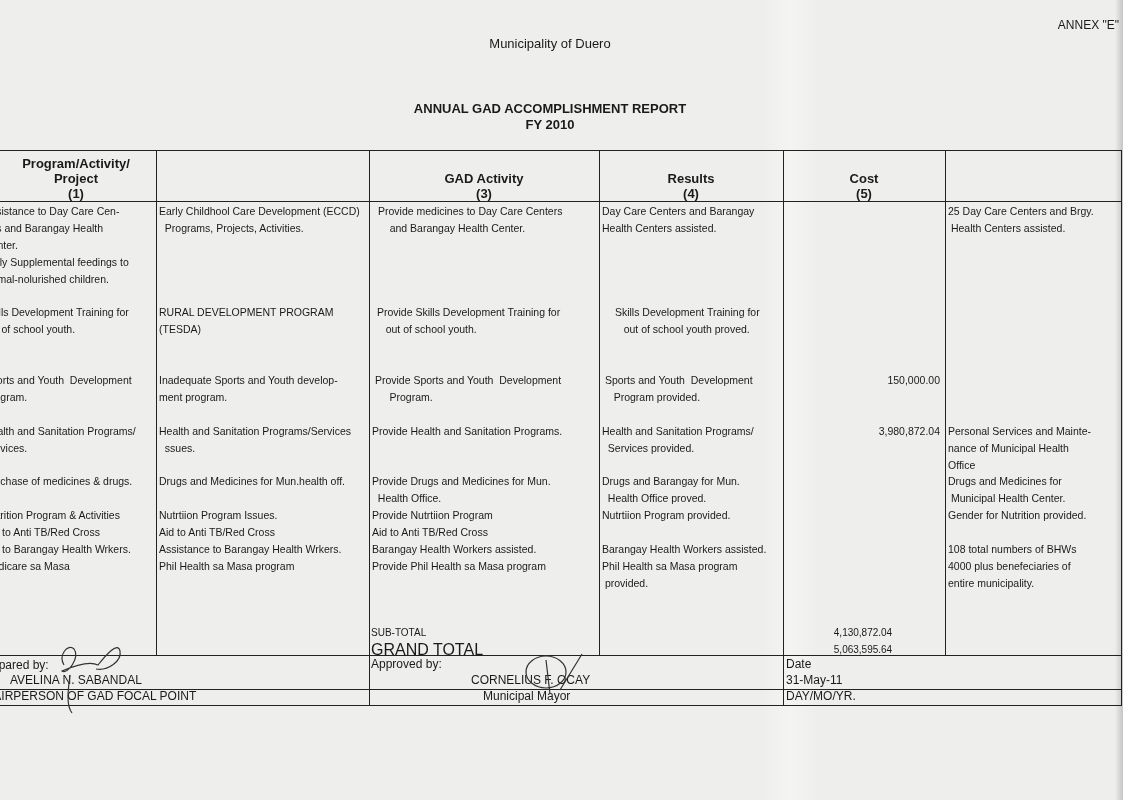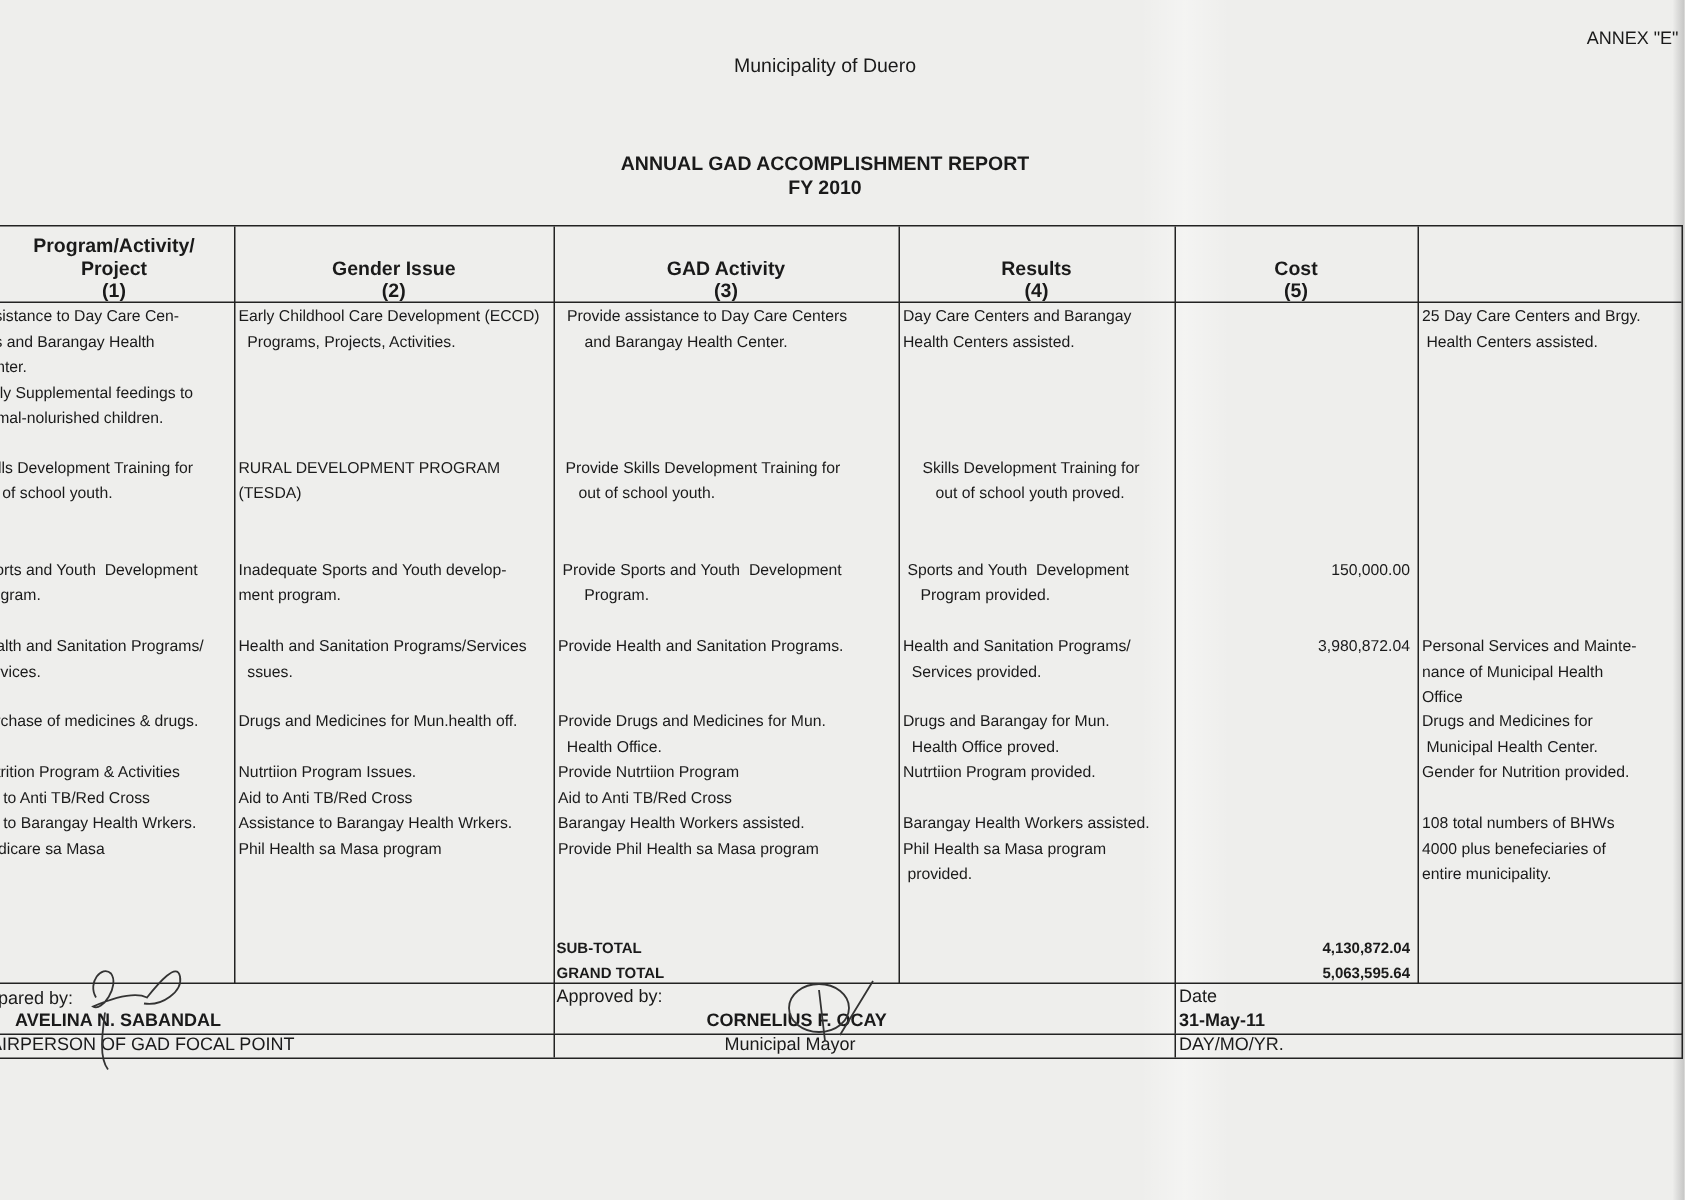--- a/index.html
+++ b/index.html
@@ -24,21 +24,21 @@
   .th { position:absolute; top:2px; height:48px; text-align:center; font-weight:bold; font-size:13px; line-height:15px;
     display:flex; flex-direction:column; justify-content:flex-end; }
   .cell { position:absolute; font-size:10.5px; line-height:17px; white-space:pre; }
   .num { text-align:right; }
 
   .foot { position:absolute; left:-4px; width:1125px; }
   .f1 { top:655px; height:33px; border-top:1.5px solid #222; border-bottom:1.2px solid #222; border-right:1.5px solid #222; }
   .f2 { top:689px; height:16px; border-bottom:1.5px solid #222; border-right:1.5px solid #222; }
   .fcol { position:absolute; top:0; bottom:0; border-left:1.2px solid #222; }
   .ft { position:absolute; font-size:12px; white-space:pre; }
-  .bold { font-weight:bold; }
+  .bold { font-weight:normal;text-align:center; }
   .sig { position:absolute; }
 </style>
 </head>
 <body>
 
 <div class="paper-fold"></div>
 <div class="right-edge"></div>
 
 <div class="annex">ANNEX "E"</div>
 
@@ -56,24 +56,20 @@
   <div class="col" style="left:373px"></div>
   <div class="col" style="left:603px"></div>
   <div class="col" style="left:787px"></div>
   <div class="col" style="left:949px"></div>
   <div class="hrow"></div>
 
   <div class="th" style="left:0;width:160px;">
     <div style="white-space:pre">Program/Activity/
 Project</div>
     <div>(1)</div>
-  </div>
-  <div class="th" style="left:160px;width:213px;">
-    <div>Gender Issue</div>
-    <div>(2)</div>
   </div>
   <div class="th" style="left:373px;width:230px;">
     <div>GAD Activity</div>
     <div>(3)</div>
   </div>
   <div class="th" style="left:603px;width:184px;">
     <div>Results</div>
     <div>(4)</div>
   </div>
   <div class="th" style="left:787px;width:162px;">
@@ -82,21 +78,21 @@
   </div>
 
   <div>
     <div class="cell" style="left:-12px;top:52px">Assistance to Day Care Cen-
 ters and Barangay Health
 Center.
 Daily Supplemental feedings to
 all mal-nolurished children.</div>
     <div class="cell" style="left:163px;top:52px">Early Childhool Care Development (ECCD)
   Programs, Projects, Activities.</div>
-    <div class="cell" style="left:382px;top:52px">Provide assistance to Day Care Centers
+    <div class="cell" style="left:382px;top:52px">Provide medicines to Day Care Centers
     and Barangay Health Center.</div>
     <div class="cell" style="left:606px;top:52px">Day Care Centers and Barangay
 Health Centers assisted.</div>
     <div class="cell" style="left:952px;top:52px">25 Day Care Centers and Brgy.
  Health Centers assisted.</div>
   </div>
 
   <div>
     <div class="cell" style="left:-12px;top:153px">Skills Development Training for
 out of school youth.</div>
@@ -171,21 +167,21 @@
     <div class="cell" style="left:-12px;top:407px">Medicare sa Masa</div>
     <div class="cell" style="left:163px;top:407px">Phil Health sa Masa program</div>
     <div class="cell" style="left:376px;top:407px">Provide Phil Health sa Masa program</div>
     <div class="cell" style="left:606px;top:407px">Phil Health sa Masa program
  provided.</div>
     <div class="cell" style="left:952px;top:407px">4000 plus benefeciaries of
 entire municipality.</div>
   </div>
 
   <div class="cell bold" style="left:375px;top:473px;font-size:10px">SUB-TOTAL</div>
-  <div class="cell bold" style="left:375px;top:490px;font-size:10px">GRAND TOTAL</div>
+  <div class="cell bold" style="left:375px;top:490px;font-size:16px">GRAND TOTAL</div>
   <div class="cell bold num" style="left:790px;width:154px;top:473px;font-size:10px">4,130,872.04</div>
   <div class="cell bold num" style="left:790px;width:154px;top:490px;font-size:10px">5,063,595.64</div>
 </div>
 
 <div class="foot f1">
   <div class="fcol" style="left:373px"></div>
   <div class="fcol" style="left:787px"></div>
   <div class="ft" style="left:-16px;top:2px">Prepared by:</div>
   <div class="ft bold" style="left:14px;top:17px">AVELINA N. SABANDAL</div>
   <div class="ft" style="left:375px;top:1px">Approved by:</div>

